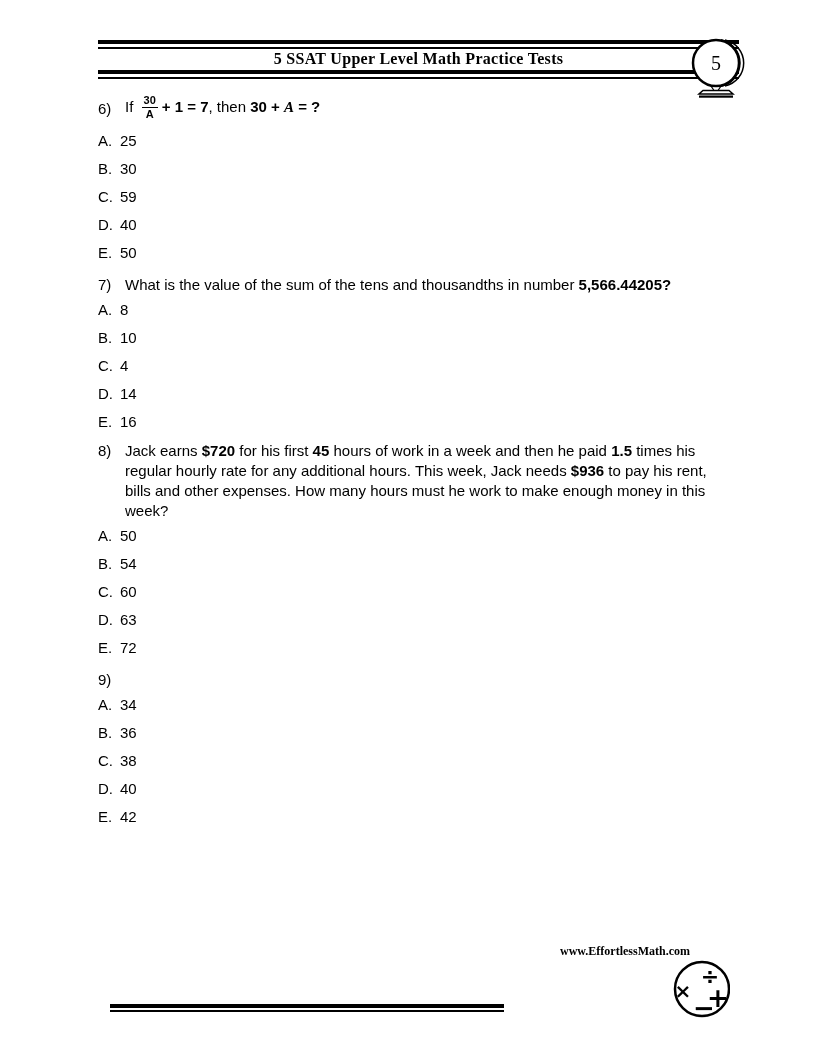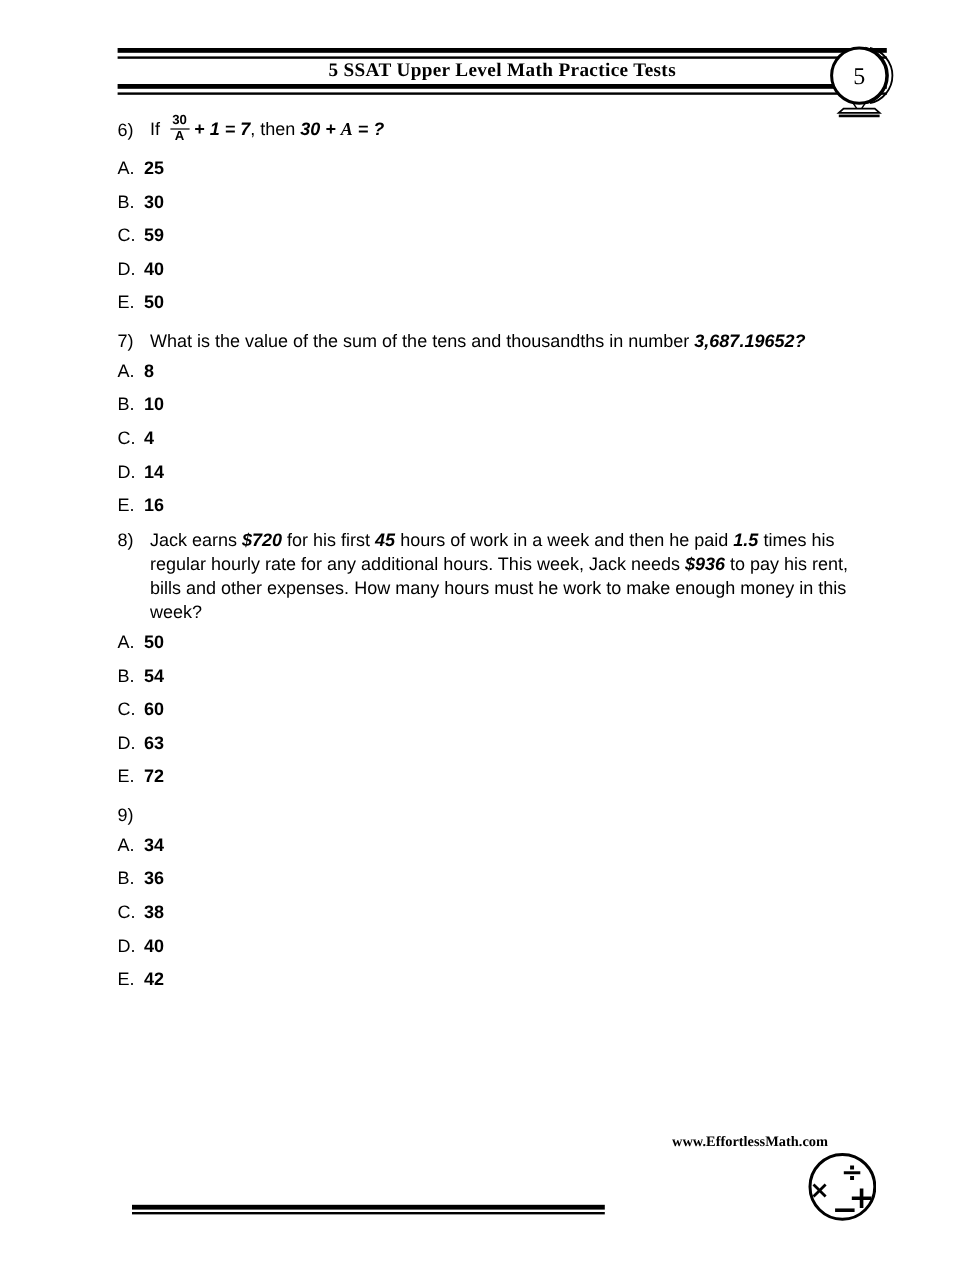--- a/index.html
+++ b/index.html
@@ -20,22 +20,22 @@
   }
   .globe { position:absolute; left:690px; top:36px; z-index:2; }
 
   .content { position:absolute; left:98px; top:88px; width:630px; font-size:15px; line-height:21px; }
   .stem { display:flex; margin-top:8px; }
   .stem .qnum { flex:0 0 27px; }
   .q6 .stem { margin-top:2px; height:36px; align-items:center; }
   .q8 .stem { margin-top:6px; line-height:20px; }
   .choice { height:28px; display:flex; align-items:center; }
   .choice .letter { width:22px; }
-  .choice .val { font-weight:bold; }
-  .b { font-weight:bold;font-style:italic; }
+  .choice .val { font-weight:normal; }
+  .b { font-weight:bold; }
   .mi { font-family:"Liberation Serif","DejaVu Serif",serif; font-style:italic; font-weight:bold; }
   .frac {
     display:inline-flex; flex-direction:column; align-items:center;
     font-weight:bold; font-size:11px; line-height:11px; margin:0 4px;
     vertical-align:middle; transform:translateY(-1px);
   }
   .frac .num { border-bottom:1.5px solid #000; padding:0 2px 1px; }
   .frac .den { padding-top:1px; }
 
   #footer-rule-thick { left:110px; top:1004px; width:394px; height:4px; }
@@ -97,21 +97,21 @@
         </div>
       <div class="choice">
           <span class="letter">E.</span>
           <span class="val">50</span>
         </div>
     </section>
 
     <section class="q7">
       <div class="stem">
         <span class="qnum">7)</span>
-        <span class="qtext"><span>What is the value of the sum of the tens and thousandths in number </span><span class="b">3,687.19652?</span></span>
+        <span class="qtext"><span>What is the value of the sum of the tens and thousandths in number </span><span class="b">5,566.44205?</span></span>
       </div>
       <div class="choice">
           <span class="letter">A.</span>
           <span class="val">8</span>
         </div>
       <div class="choice">
           <span class="letter">B.</span>
           <span class="val">10</span>
         </div>
       <div class="choice">

